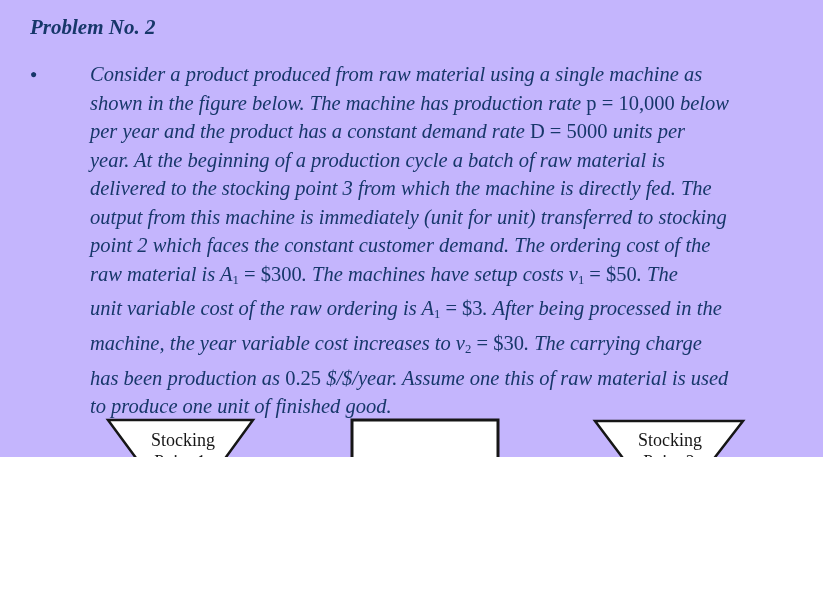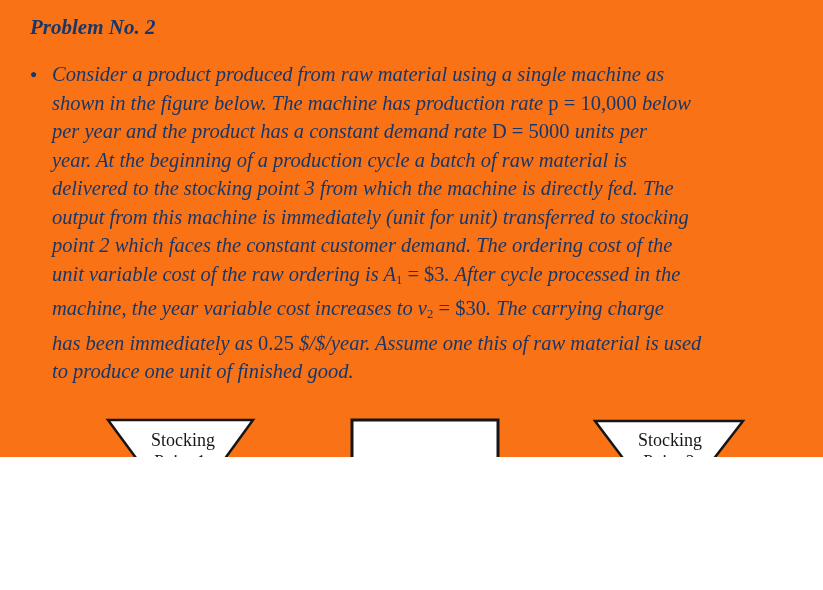--- a/index.html
+++ b/index.html
@@ -4,21 +4,21 @@
 <style>
   html, body {
     margin: 0;
     padding: 0;
     background: #ffffff;
   }
   .page {
     position: relative;
     width: 823px;
     height: 457px;
-    background: #f97316;
+    background: #c4b5fd;
     overflow: hidden;
     font-family: "Liberation Serif", serif;
   }
   .title {
     position: absolute;
     left: 30px;
     top: 15px;
     margin: 0;
     font-size: 21px;
     font-weight: bold;
@@ -38,20 +38,21 @@
     position: absolute;
     left: 52px;
     top: 60px;
     width: 760px;
     font-size: 20.5px;
     line-height: 28.5px;
     color: #17376a;
   }
   .pline {
     white-space: nowrap;
+    margin-left: 38px;
   }
   .pline .i { font-style: italic; }
   .pline .r { font-style: normal; }
   .pline .s {
     font-style: normal;
     font-size: 0.62em;
     vertical-align: -0.25em;
   }
   .diagram {
     position: absolute;
@@ -75,23 +76,24 @@
   <span class="bullet">●</span>
 
   <div class="paragraph">
       <div class="pline"><span class="i">Consider a product produced from raw material using a single machine as</span></div>
       <div class="pline"><span class="i">shown in the figure below. The machine has production rate </span><span class="r">p = 10,000</span><span class="i"> below</span></div>
       <div class="pline"><span class="i">per year and the product has a constant demand rate </span><span class="r">D = 5000</span><span class="i"> units per</span></div>
       <div class="pline"><span class="i">year. At the beginning of a production cycle a batch of raw material is</span></div>
       <div class="pline"><span class="i">delivered to the stocking point 3 from which the machine is directly fed. The</span></div>
       <div class="pline"><span class="i">output from this machine is immediately (unit for unit) transferred to stocking</span></div>
       <div class="pline"><span class="i">point 2 which faces the constant customer demand. The ordering cost of the</span></div>
-      <div class="pline"><span class="i">unit variable cost of the raw ordering is A</span><span class="s">1</span><span class="r"> = $3</span><span class="i">. After cycle processed in the</span></div>
+      <div class="pline"><span class="i">raw material is A</span><span class="s">1</span><span class="r"> = $300</span><span class="i">. The machines have setup costs v</span><span class="s">1</span><span class="r"> = $50</span><span class="i">. The</span></div>
+      <div class="pline"><span class="i">unit variable cost of the raw ordering is A</span><span class="s">1</span><span class="r"> = $3</span><span class="i">. After being processed in the</span></div>
       <div class="pline"><span class="i">machine, the year variable cost increases to v</span><span class="s">2</span><span class="r"> = $30</span><span class="i">. The carrying charge</span></div>
-      <div class="pline"><span class="i">has been immediately as </span><span class="r">0.25</span><span class="i"> $/$/year. Assume one this of raw material is used</span></div>
+      <div class="pline"><span class="i">has been production as </span><span class="r">0.25</span><span class="i"> $/$/year. Assume one this of raw material is used</span></div>
       <div class="pline"><span class="i">to produce one unit of finished good.</span></div>
     </div>
 
   <svg class="diagram" width="823" height="150" viewBox="0 0 823 150">
 
     <polygon points="108,15 253,15 181,114" fill="#ffffff" stroke="#161616" stroke-width="2.5" stroke-linejoin="miter"></polygon>
     <text class="node-label" x="183" y="41" text-anchor="middle">Stocking</text>
     <text class="node-label" x="180" y="63" text-anchor="middle">Point 1</text>
 
     <line x1="218" y1="64" x2="334" y2="64" stroke="#161616" stroke-width="2"></line>

